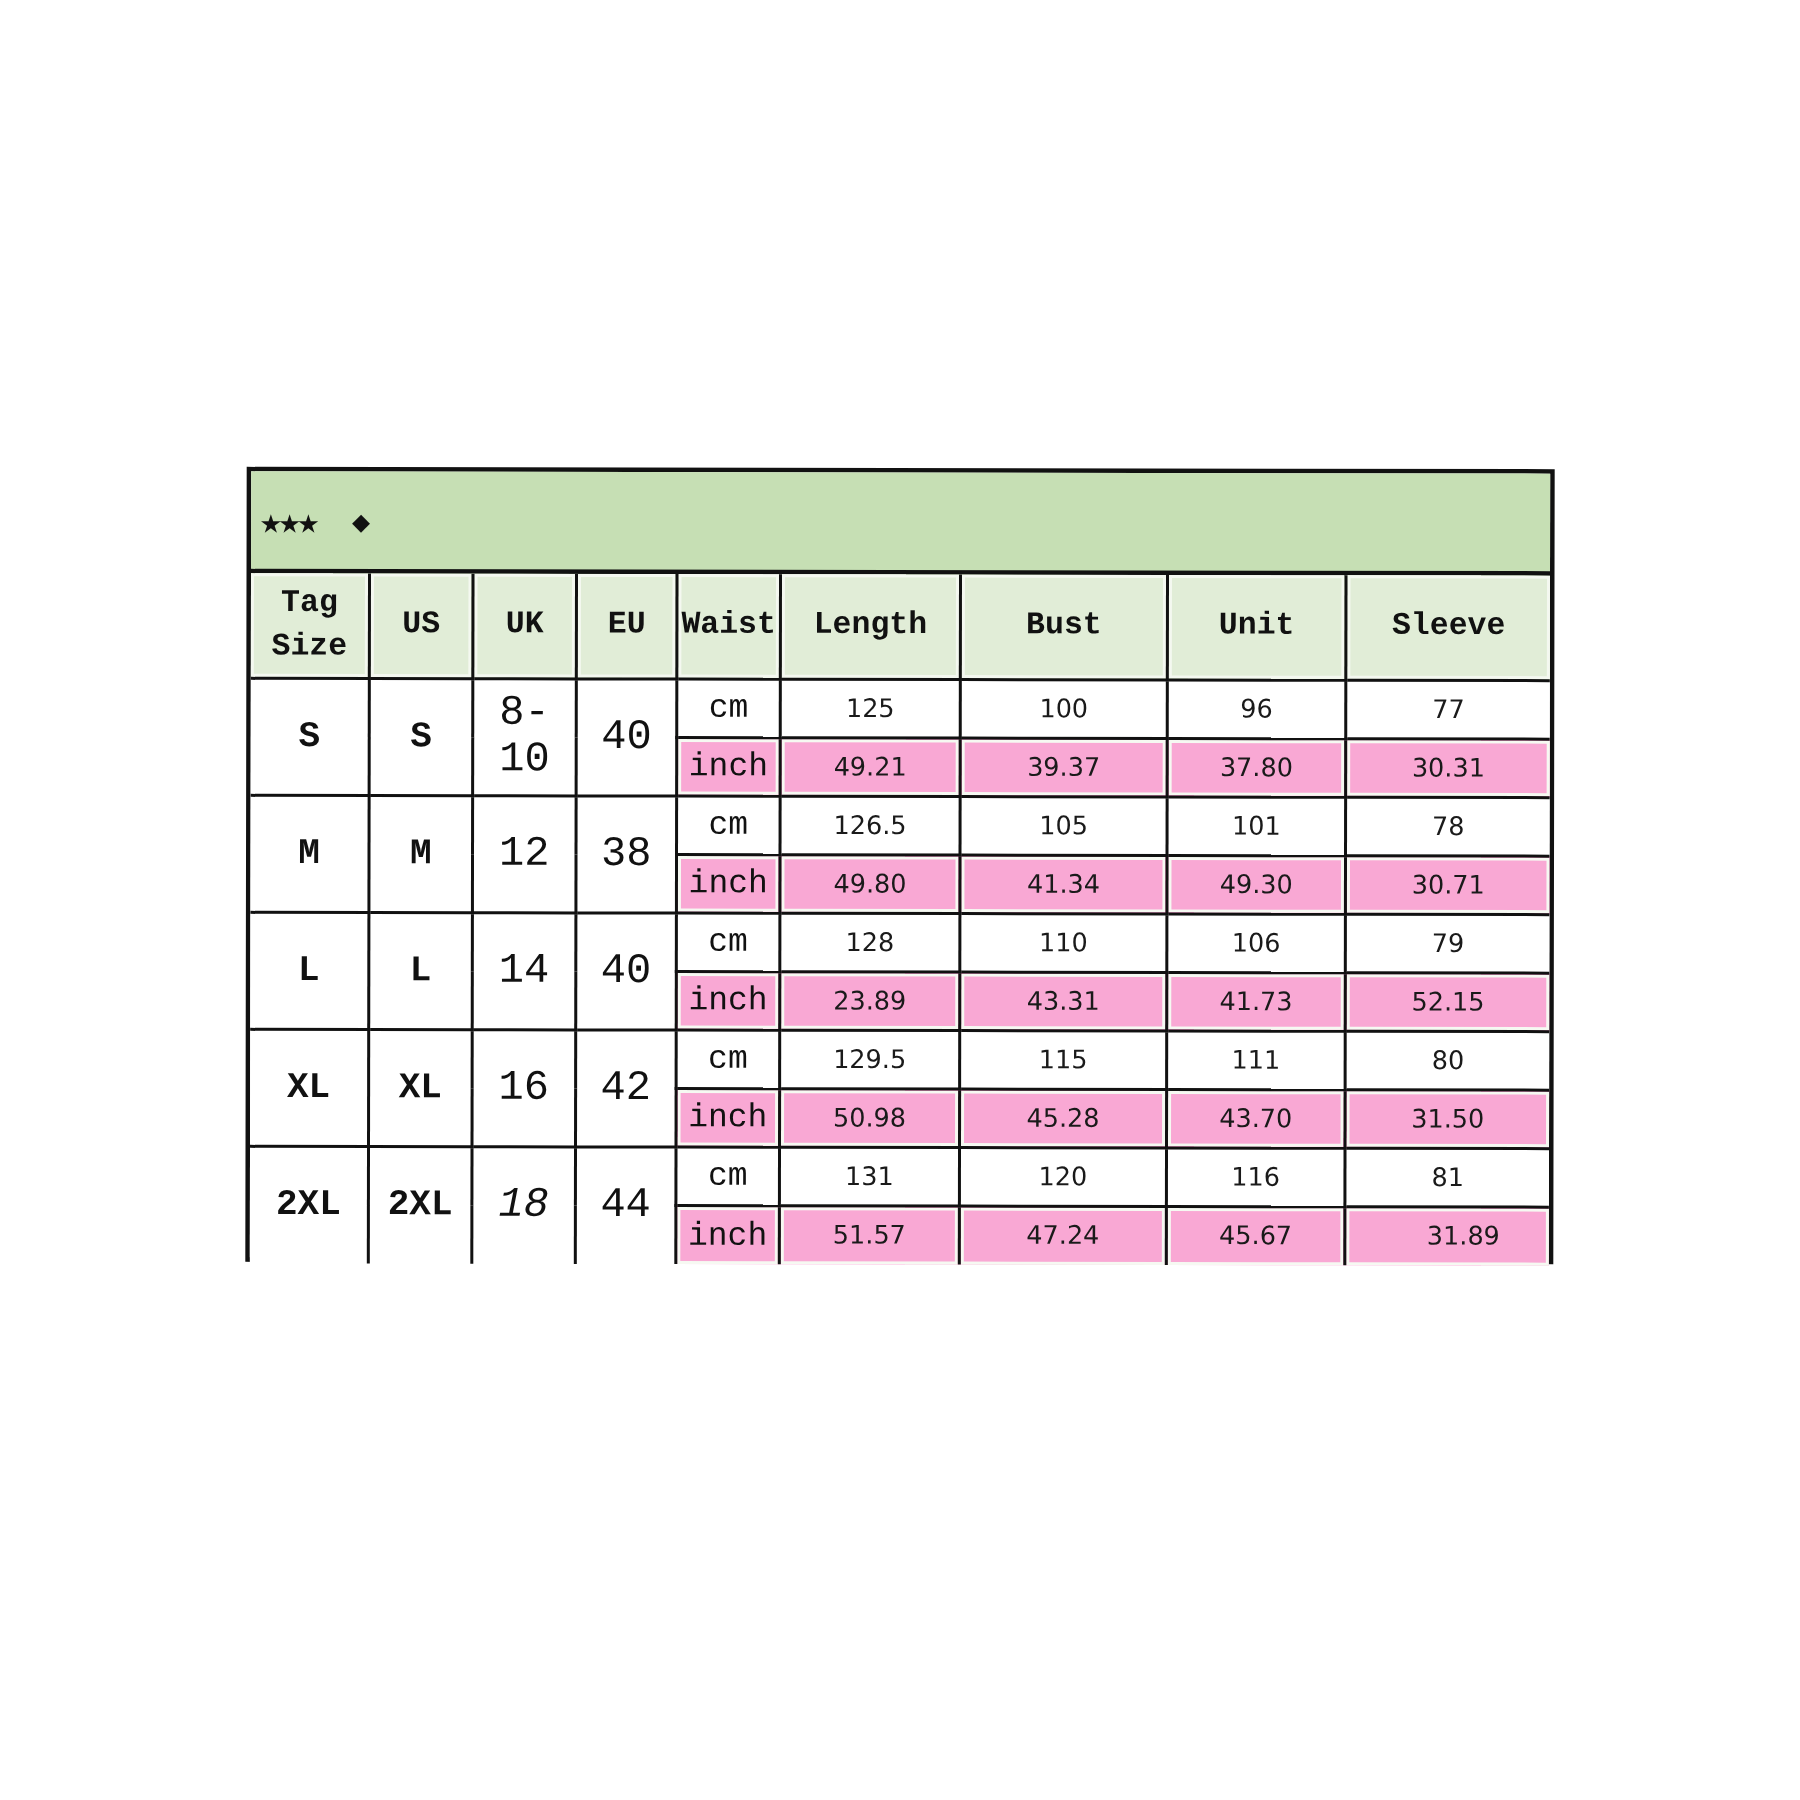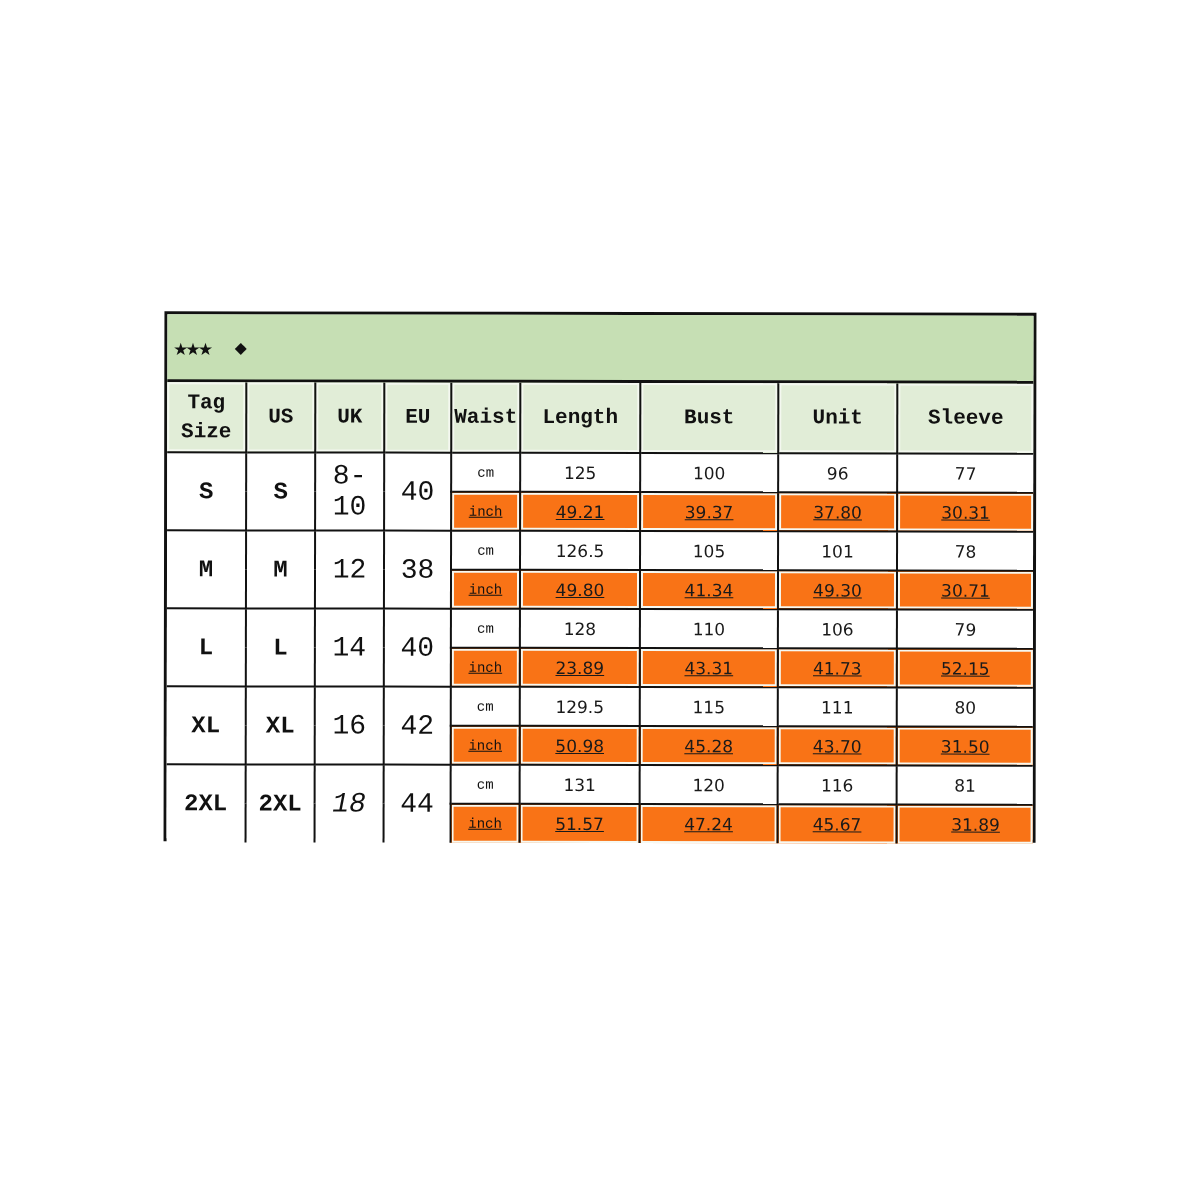--- a/index.html
+++ b/index.html
@@ -38,29 +38,29 @@
     font-family: "Liberation Mono", "DejaVu Sans Mono", monospace; font-weight: bold;
     font-size: 21px; color: #111; line-height: 29px;
     box-shadow: inset 0 0 0 2px #f4f8f0;
   }
   td.size {
     font-family: "Liberation Mono", "DejaVu Sans Mono", monospace; font-weight: bold;
     font-size: 24px; color: #111; background: #fff; height: 78px;
   }
   td.size.plain { font-weight: normal; font-size: 28px; }
   td.unit {
-    font-family: "Liberation Mono", "DejaVu Sans Mono", monospace; font-size: 14px;
+    font-family: "Liberation Mono", "DejaVu Sans Mono", monospace; font-size: 22px;
     color: #111; height: 39px;
   }
   td.val {
     font-family: "DejaVu Sans", "Liberation Sans", sans-serif; font-size: 17px;
     color: #1a1a1a; height: 39px;
   }
   tr.cm-row td.unit, tr.cm-row td.val { background: #ffffff; }
-  tr.inch-row td.unit, tr.inch-row td.val { background: #f97316; box-shadow: inset 0 0 0 2px #f6f9f2; text-decoration: underline; }
+  tr.inch-row td.unit, tr.inch-row td.val { background: #f9a8d4; box-shadow: inset 0 0 0 2px #f6f9f2; }
 </style>
 </head>
 <body>
 
 <div class="chart">
   <div class="title-band">
     <span class="stars">★★★</span>
     <span class="diamond">◆</span>
   </div>
 

